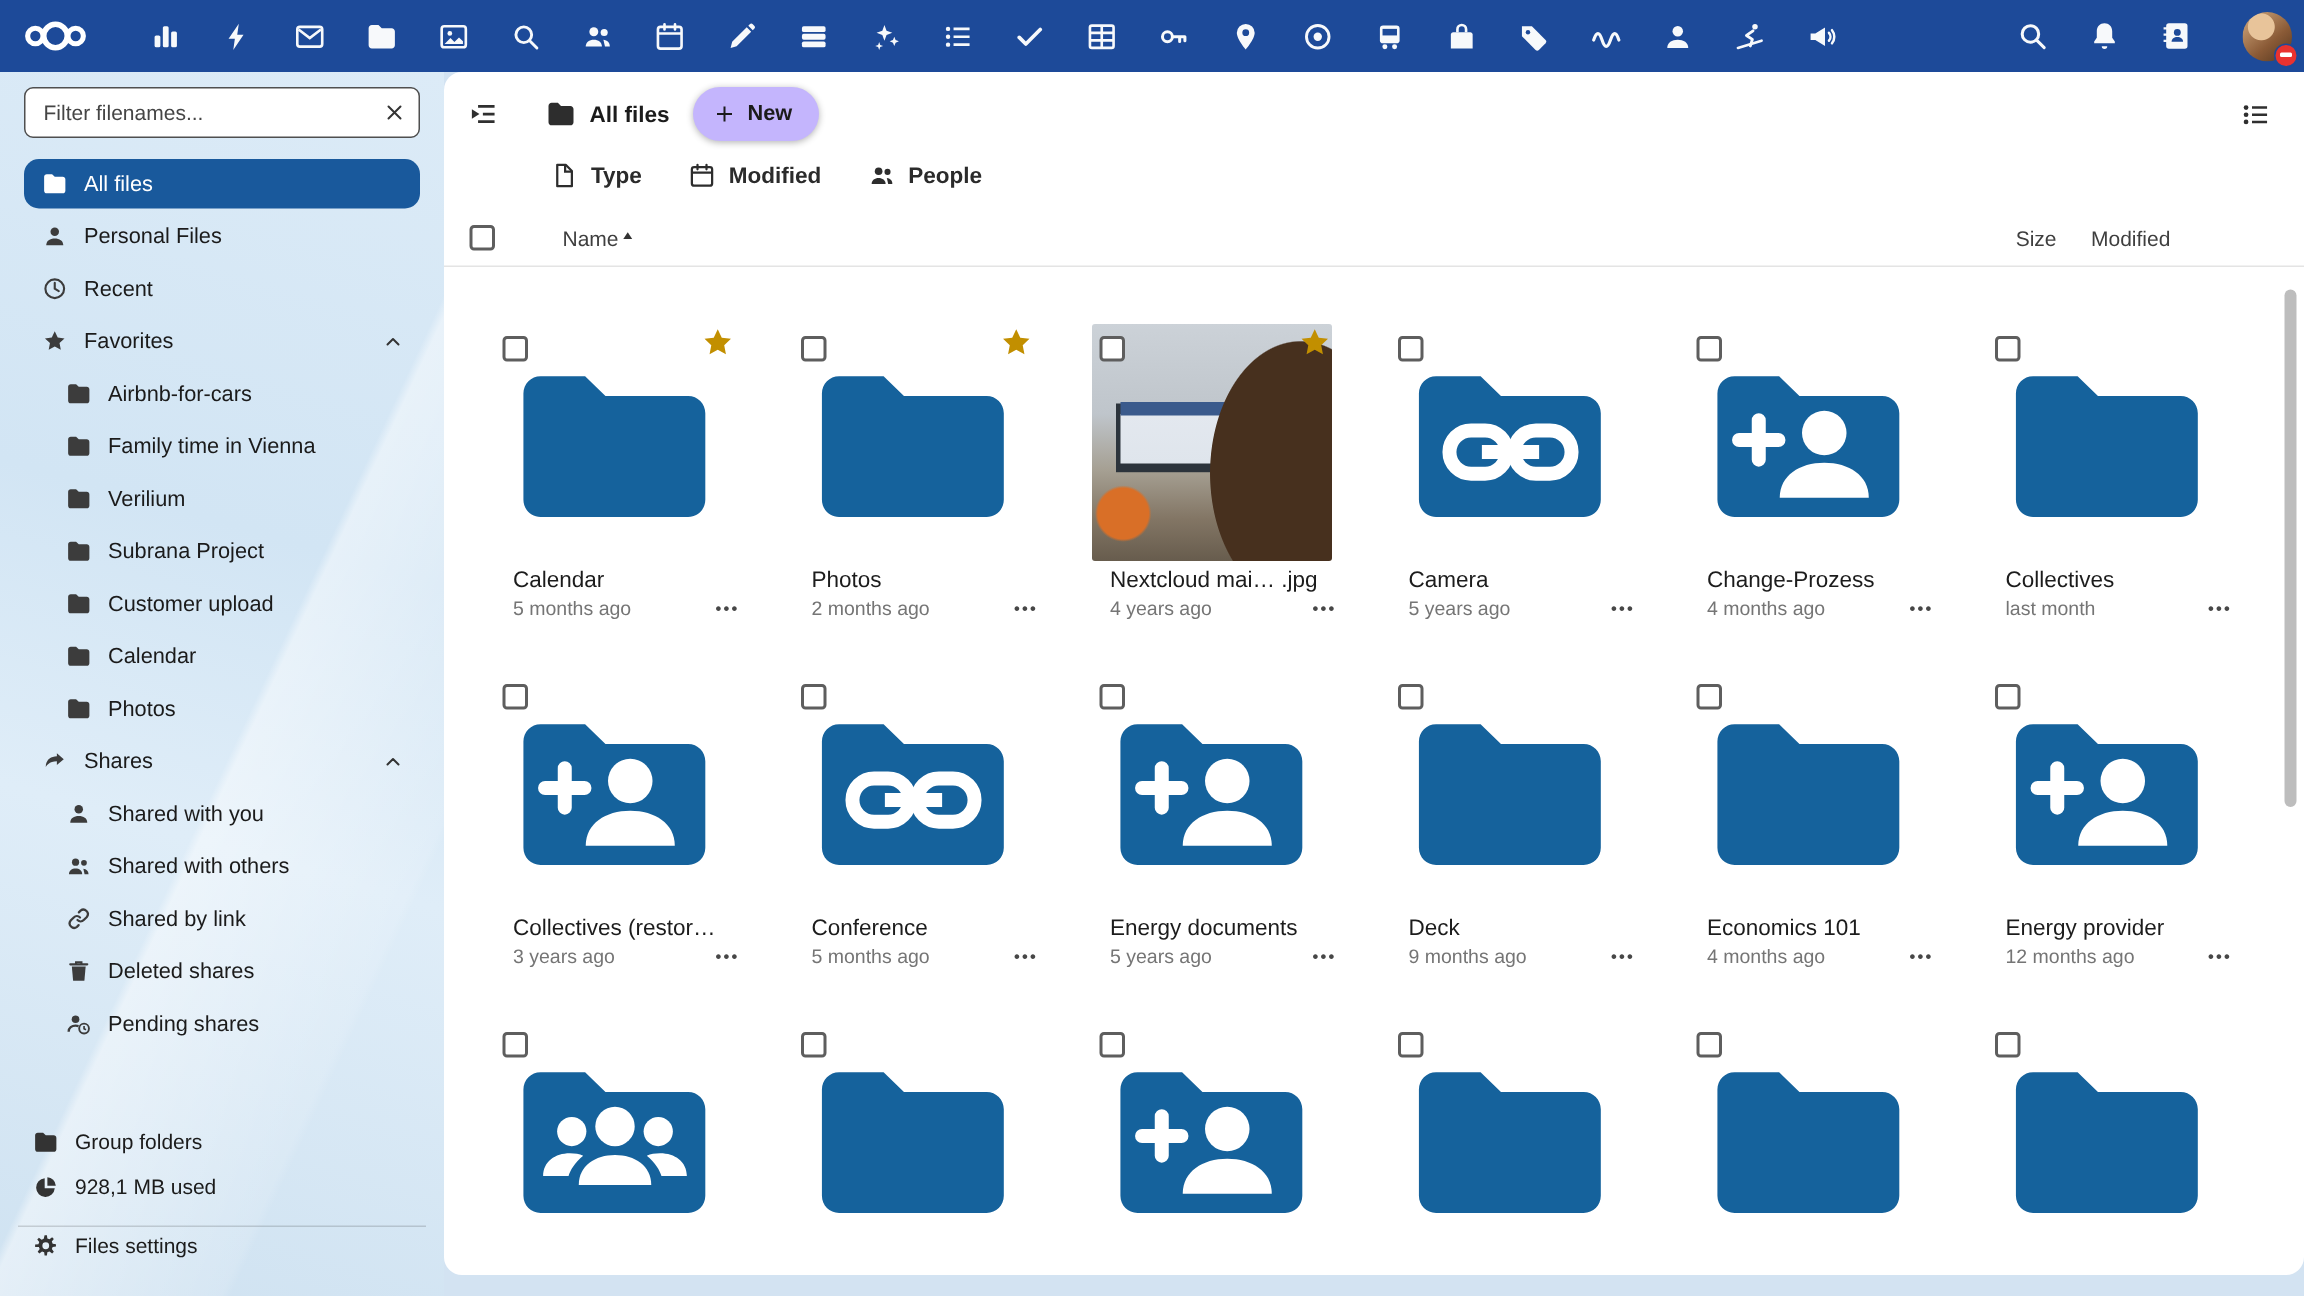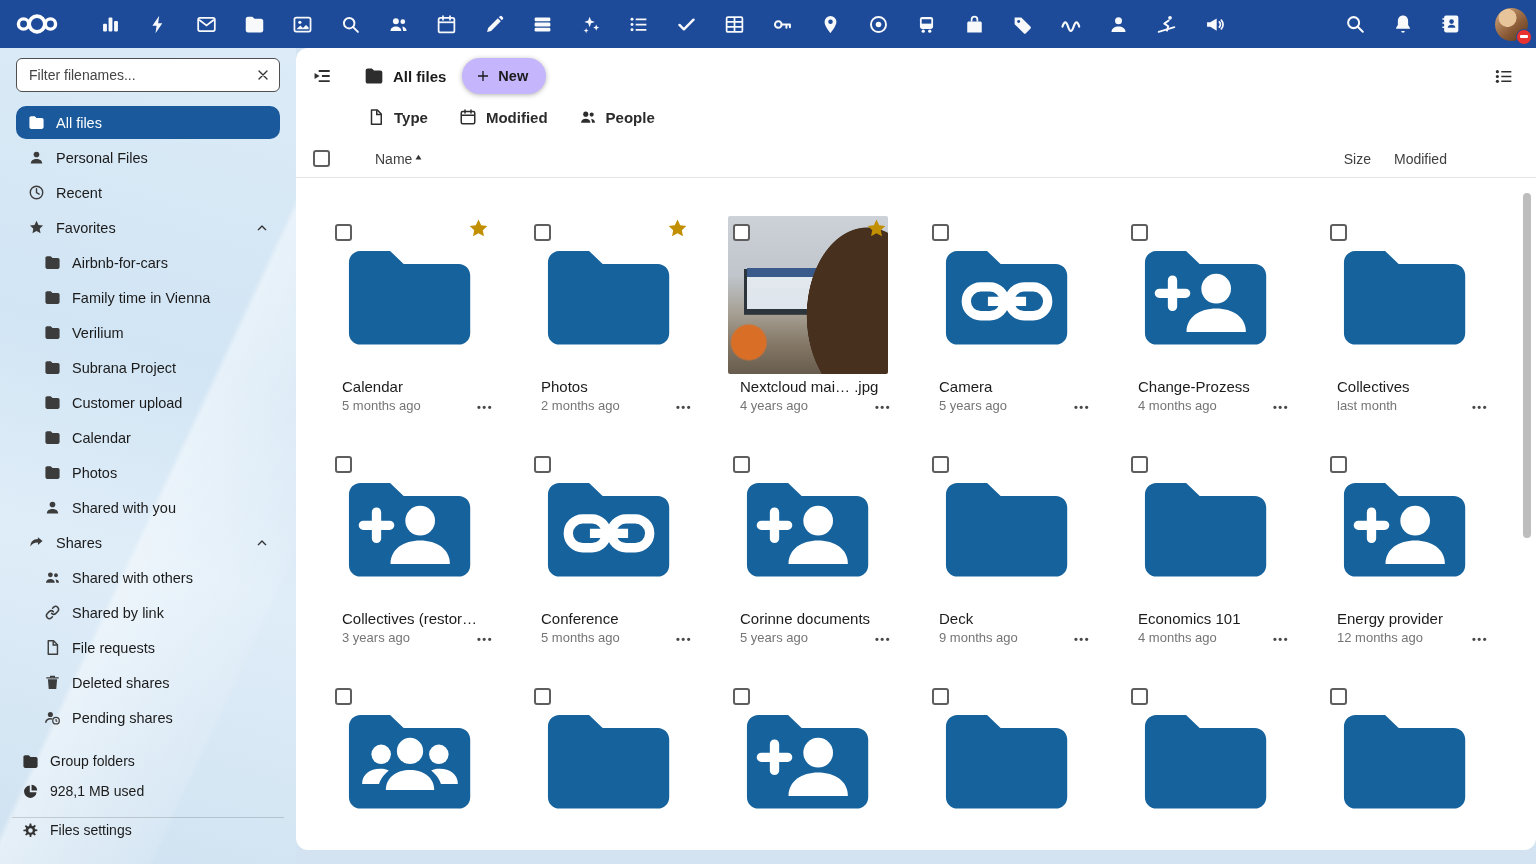--- a/index.html
+++ b/index.html
@@ -64,21 +64,21 @@
   .th.mod{width:58px;margin-left:23px}
 
   .grid{display:grid;grid-template-columns:repeat(6,199px);margin:37px 0 0 14px}
   .tile{width:199px;margin-bottom:34px}
   .tile-stage{position:relative;height:160px;display:flex;align-items:center;justify-content:center}
   .tile-icon{display:block}
   .tile-icon svg{width:136px;height:106px;color:#15629c;display:block}
   .tile-stage .cb{position:absolute;top:9px;left:25px}
   .star{position:absolute;top:2px;right:19px;width:23px;height:23px;color:#c28f00}
   .tile-name{font-size:15px;color:#1c1c1c;padding:3px 12px 0 32px;white-space:nowrap;overflow:hidden;text-overflow:ellipsis}
-  .tile-meta{display:flex;align-items:flex-end;padding:3px 16px 0 32px;font-size:13px;color:#757575}
+  .tile-meta{display:flex;align-items:center;padding:3px 16px 0 32px;font-size:13px;color:#757575}
   .dots{margin-left:auto;color:#474747;font-weight:bold;font-size:11px;letter-spacing:1.5px}
   .thumb{width:160px;height:158px;border-radius:2px;background-repeat:no-repeat;background:
     radial-gradient(circle at 13% 80%,#d96f27 0 9%,transparent 10%),
     radial-gradient(ellipse 38% 56% at 87% 63%,#47301e 0 99%,transparent 100%),
     linear-gradient(#3a5a8c,#3a5a8c) no-repeat 22% 35%/46% 6%,
     linear-gradient(#e3e8ef,#dfe5ec) no-repeat 22% 48%/46% 21%,
     linear-gradient(#2c343c,#2c343c) no-repeat 21% 47%/52% 29%,
     linear-gradient(180deg,#ccd2d8,#bfc5cb 38%,#a59f92 62%,#837665 82%,#675c4d)}
   .scroll{position:absolute;right:5px;top:145px;width:8px;height:345px;background:#bdbdbd;border-radius:4px}
 </style>
@@ -475,43 +475,43 @@
       <div class="nav-item indent">
         <span class="nav-icon ic">
           <svg xmlns="http://www.w3.org/2000/svg" viewBox="0 0 24 24">
             <path d="M2 5.5C2 4.1 3.1 3 4.5 3h5L12 5.5h7.5C20.9 5.5 22 6.6 22 8v10.5c0 1.4-1.1 2.5-2.5 2.5h-15C3.1 21 2 19.9 2 18.5z" fill="currentColor"></path>
           </svg>
         </span>
         <span class="nav-label">Photos</span>
 
       </div>
 
+      <div class="nav-item">
+        <span class="nav-icon ic">
+          <svg xmlns="http://www.w3.org/2000/svg" viewBox="0 0 24 24">
+            <path d="M14 4.5l6.5 5.5L14 15.5v-3.4c-5.2 0-8.4 1.8-10.5 5.4 0-6.3 3.7-10 10.5-10.3z" fill="currentColor"></path>
+          </svg>
+        </span>
+        <span class="nav-label">Shares</span>
+        <span class="chev ic">
+          <svg xmlns="http://www.w3.org/2000/svg" viewBox="0 0 24 24">
+            <path d="M6.5 14.5 12 9l5.5 5.5" fill="none" stroke="currentColor" stroke-width="2" stroke-linecap="round" stroke-linejoin="round"></path>
+          </svg>
+        </span>
+      </div>
+
       <div class="nav-item indent">
         <span class="nav-icon ic">
           <svg xmlns="http://www.w3.org/2000/svg" viewBox="0 0 24 24">
             <circle cx="12" cy="7.8" r="4" fill="currentColor"></circle>
             <path d="M4 20.5c0-4.2 3.6-6.3 8-6.3s8 2.1 8 6.3z" fill="currentColor"></path>
           </svg>
         </span>
         <span class="nav-label">Shared with you</span>
 
-      </div>
-
-      <div class="nav-item">
-        <span class="nav-icon ic">
-          <svg xmlns="http://www.w3.org/2000/svg" viewBox="0 0 24 24">
-            <path d="M14 4.5l6.5 5.5L14 15.5v-3.4c-5.2 0-8.4 1.8-10.5 5.4 0-6.3 3.7-10 10.5-10.3z" fill="currentColor"></path>
-          </svg>
-        </span>
-        <span class="nav-label">Shares</span>
-        <span class="chev ic">
-          <svg xmlns="http://www.w3.org/2000/svg" viewBox="0 0 24 24">
-            <path d="M6.5 14.5 12 9l5.5 5.5" fill="none" stroke="currentColor" stroke-width="2" stroke-linecap="round" stroke-linejoin="round"></path>
-          </svg>
-        </span>
       </div>
 
       <div class="nav-item indent">
         <span class="nav-icon ic">
           <svg xmlns="http://www.w3.org/2000/svg" viewBox="0 0 24 24">
             <circle cx="9" cy="8.2" r="3.4" fill="currentColor"></circle>
             <path d="M2.8 19.5c0-3.4 2.8-5.3 6.2-5.3s6.2 1.9 6.2 5.3z" fill="currentColor"></path>
             <circle cx="16.9" cy="8.8" r="2.7" fill="currentColor"></circle>
             <path d="M16.3 14.3c2.9.4 4.9 2.1 4.9 5.2h-3.7z" fill="currentColor"></path>
           </svg>
@@ -524,30 +524,20 @@
         <span class="nav-icon ic">
           <svg xmlns="http://www.w3.org/2000/svg" viewBox="0 0 24 24">
             <path d="M10.8 13.2a4.2 4.2 0 0 0 5.9 0l2.9-2.9a4.2 4.2 0 0 0-5.9-5.9l-1.6 1.6" fill="none" stroke="currentColor" stroke-width="2.1" stroke-linecap="round"></path>
             <path d="M13.2 10.8a4.2 4.2 0 0 0-5.9 0l-2.9 2.9a4.2 4.2 0 0 0 5.9 5.9l1.6-1.6" fill="none" stroke="currentColor" stroke-width="2.1" stroke-linecap="round"></path>
           </svg>
         </span>
         <span class="nav-label">Shared by link</span>
 
       </div>
 
-      <div class="nav-item indent">
-        <span class="nav-icon ic">
-          <svg xmlns="http://www.w3.org/2000/svg" viewBox="0 0 24 24">
-            <path d="M6 2.5h7.5L19 8v13.5H6z" fill="none" stroke="currentColor" stroke-width="2" stroke-linejoin="round"></path>
-            <path d="M13 3v5.5h5.5" fill="none" stroke="currentColor" stroke-width="2"></path>
-          </svg>
-        </span>
-        <span class="nav-label">File requests</span>
-
-      </div>
 
       <div class="nav-item indent">
         <span class="nav-icon ic">
           <svg xmlns="http://www.w3.org/2000/svg" viewBox="0 0 24 24">
             <path d="M5.5 7.5h13L17.3 21H6.7z" fill="currentColor"></path>
             <path d="M4 5.5h16" stroke="currentColor" stroke-width="2" stroke-linecap="round"></path>
             <path d="M9.5 5.5v-2h5v2" fill="none" stroke="currentColor" stroke-width="2"></path>
           </svg>
         </span>
         <span class="nav-label">Deleted shares</span>
@@ -849,21 +839,21 @@
 
           <span class="tile-icon">
             <svg xmlns="http://www.w3.org/2000/svg" viewBox="0 0 32 25">
               <path d="M1.6 4.8C1.6 3.3 2.8 2.1 4.3 2.1h7l3.2 3.1h13c1.5 0 2.7 1.2 2.7 2.7v13.6c0 1.5-1.2 2.7-2.7 2.7H4.3c-1.5 0-2.7-1.2-2.7-2.7z" fill="currentColor"></path>
               <circle cx="18.4" cy="11" r="3.5" fill="#fff"></circle>
               <path d="M11.4 21.2c0-3.5 3.1-5.5 7-5.5s7 2 7 5.5z" fill="#fff"></path>
               <path d="M8.1 9v6.2M5 12.1h6.2" stroke="#fff" stroke-width="2.2" stroke-linecap="round"></path>
             </svg>
           </span>
         </div>
-        <div class="tile-name">Corinne documents</div>
+        <div class="tile-name">Energy documents</div>
         <div class="tile-meta">
           <span>5 years ago</span>
           <span class="dots">•••</span>
         </div>
       </div>
 
       <div class="tile">
         <div class="tile-stage">
           <span class="cb"></span>
 

